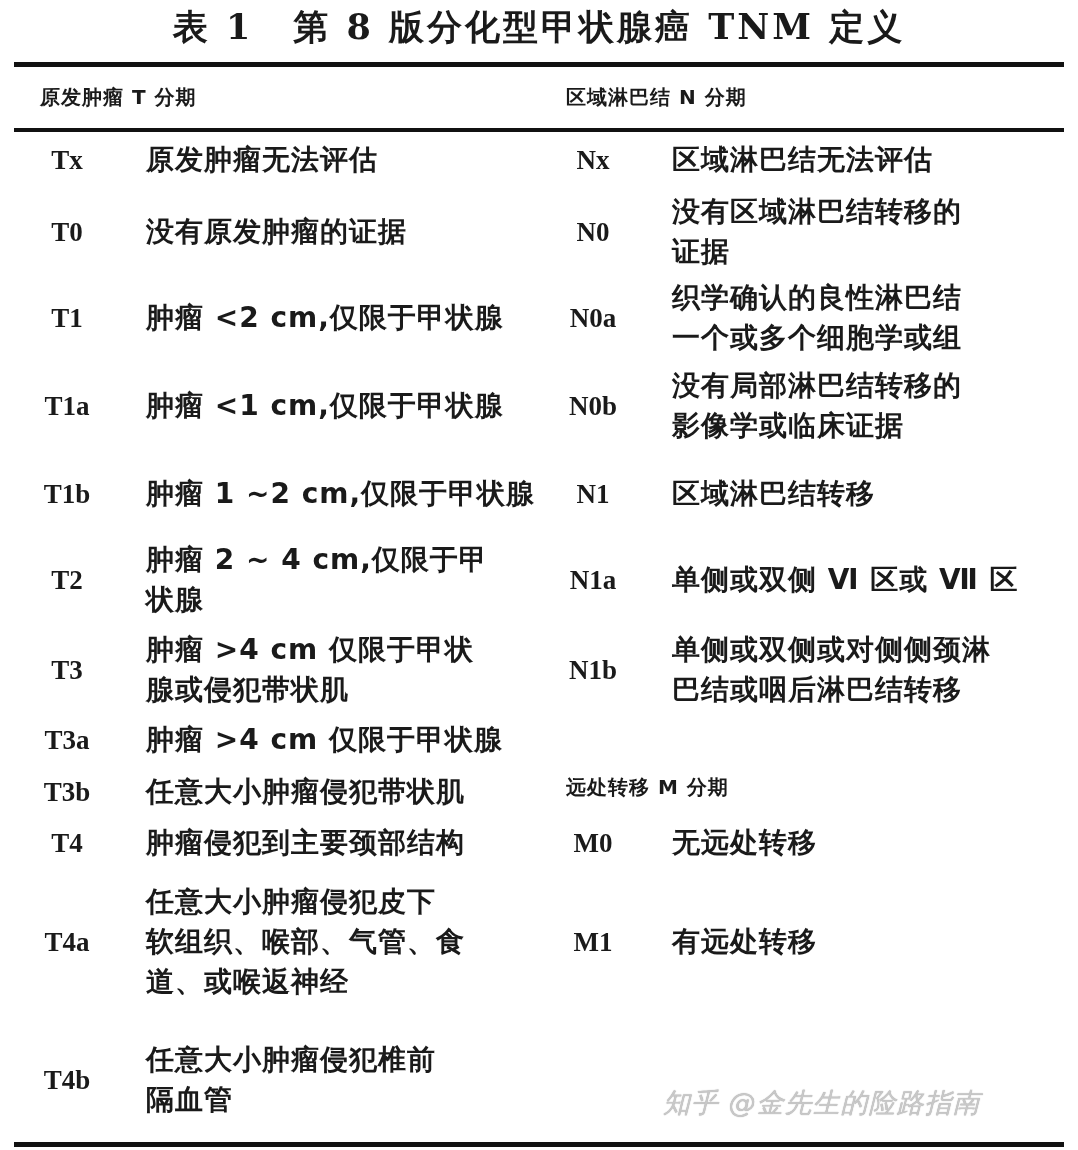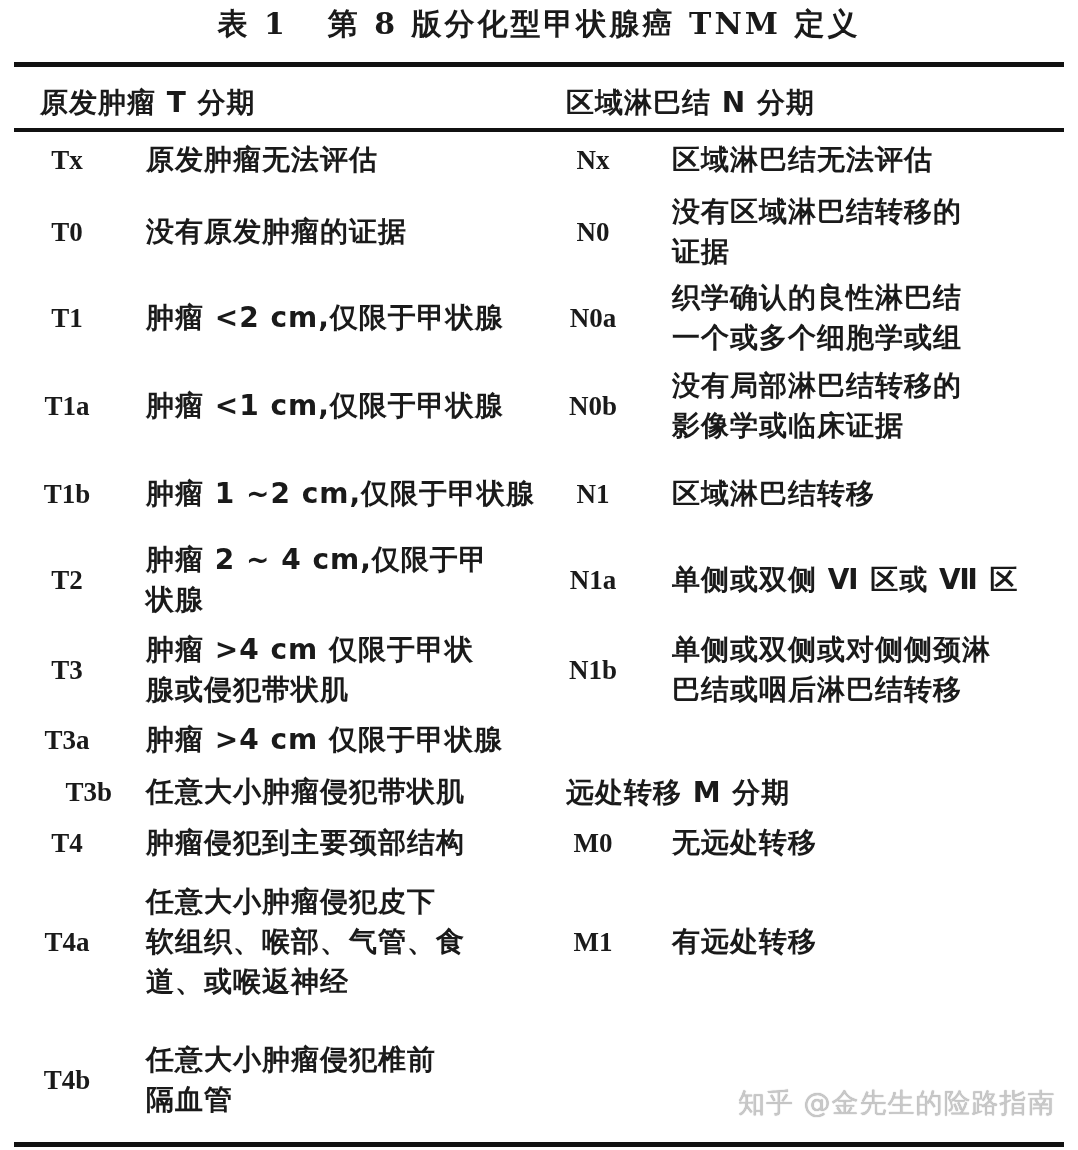--- a/index.html
+++ b/index.html
@@ -1,28 +1,28 @@
 <!DOCTYPE html>
 <html><head>
 <meta charset="utf-8">
 <style>
   html, body { margin: 0; padding: 0; background: #ffffff; }
   body { width: 1078px; height: 1150px; position: relative; overflow: hidden;
          font-family: "DejaVu Sans", sans-serif; color: #1a1a1a; }
   .title { position: absolute; top: 4px; left: 0; width: 1078px; text-align: center;
-           font-size: 30px; font-weight: bold; letter-spacing: 3px; font-family: "DejaVu Serif", serif; }
+           font-size: 35px; font-weight: bold; letter-spacing: 3px; font-family: "DejaVu Serif", serif; }
   .title .t1 { margin-right: 40px; }
   .rule { position: absolute; left: 14px; width: 1050px; background: #111; }
-  .hdr { position: absolute; font-size: 28px; font-weight: bold; letter-spacing: 1px; }
+  .hdr { position: absolute; font-size: 20px; font-weight: bold; letter-spacing: 1px; }
   .code { position: absolute; font-family: "Liberation Serif", serif; font-weight: bold; font-size: 27px;
           text-align: center; width: 90px; transform: translateY(-50%); }
   .desc { position: absolute; font-size: 28px; font-weight: bold; line-height: 40px;
           letter-spacing: 1px; transform: translateY(-50%); white-space: nowrap; }
-  .watermark { position: absolute; left: 738px; top: 1085px; font-size: 27px; color: #c8c8c8;
-               letter-spacing: 1px; text-shadow: 0 0 1px #999; }
+  .watermark { position: absolute; left: 663px; top: 1085px; font-size: 27px; color: #c8c8c8;
+               letter-spacing: 1px; text-shadow: 0 0 1px #999; font-style: italic; }
 </style>
 </head>
 <body>
 
 <div class="title">
   <span class="t1">表 1</span><span>第 8 版分化型甲状腺癌 TNM 定义</span>
 </div>
 
 <div class="rule" style="top:62px;height:5px;"></div>
 <div class="hdr" style="left:40px;top:84px;">原发肿瘤 T 分期</div>
@@ -62,21 +62,21 @@
     <div class="desc" style="left:146px;top:670px;">
         <div>肿瘤 &gt;4 cm 仅限于甲状</div>
         <div>腺或侵犯带状肌</div>
       </div>
   </div>
   <div>
     <div class="code" style="left:22px;top:740px;">T3a</div>
     <div class="desc" style="left:146px;top:740px;"><span>肿瘤 &gt;4 cm 仅限于甲状腺</span></div>
   </div>
   <div>
-    <div class="code" style="left:22px;top:792px;text-align:right;">T3b</div>
+    <div class="code" style="left:22px;top:792px;">T3b</div>
     <div class="desc" style="left:146px;top:792px;"><span>任意大小肿瘤侵犯带状肌</span></div>
   </div>
   <div>
     <div class="code" style="left:22px;top:843px;">T4</div>
     <div class="desc" style="left:146px;top:843px;"><span>肿瘤侵犯到主要颈部结构</span></div>
   </div>
   <div>
     <div class="code" style="left:22px;top:942px;">T4a</div>
     <div class="desc" style="left:146px;top:942px;">
         <div>任意大小肿瘤侵犯皮下</div>

